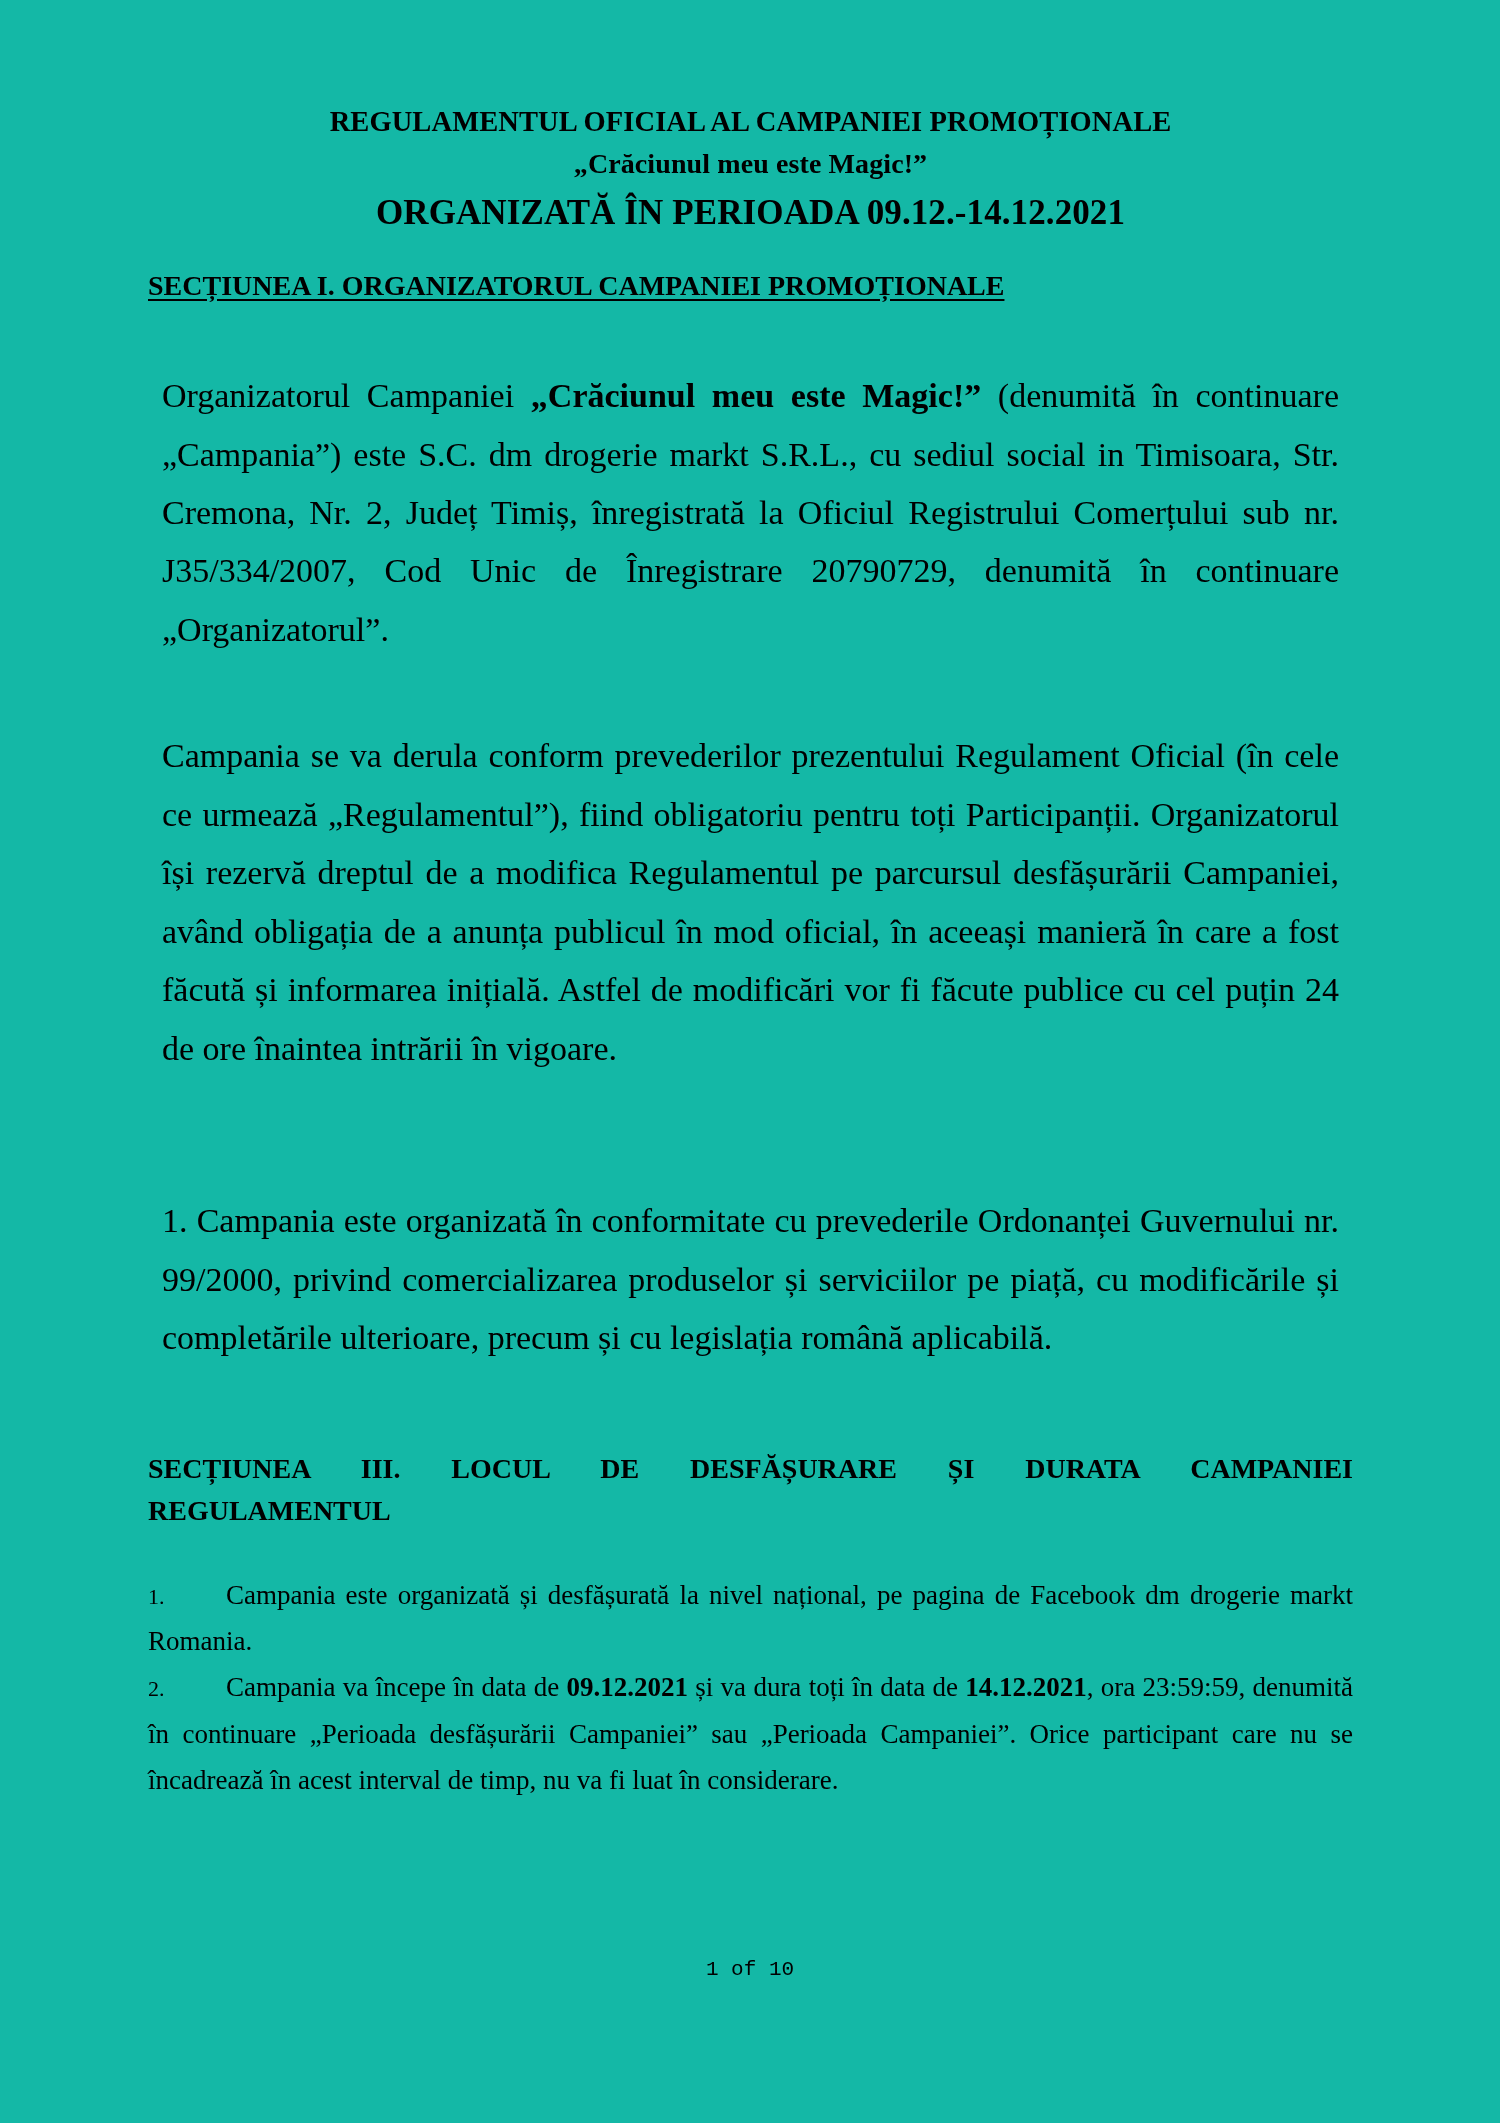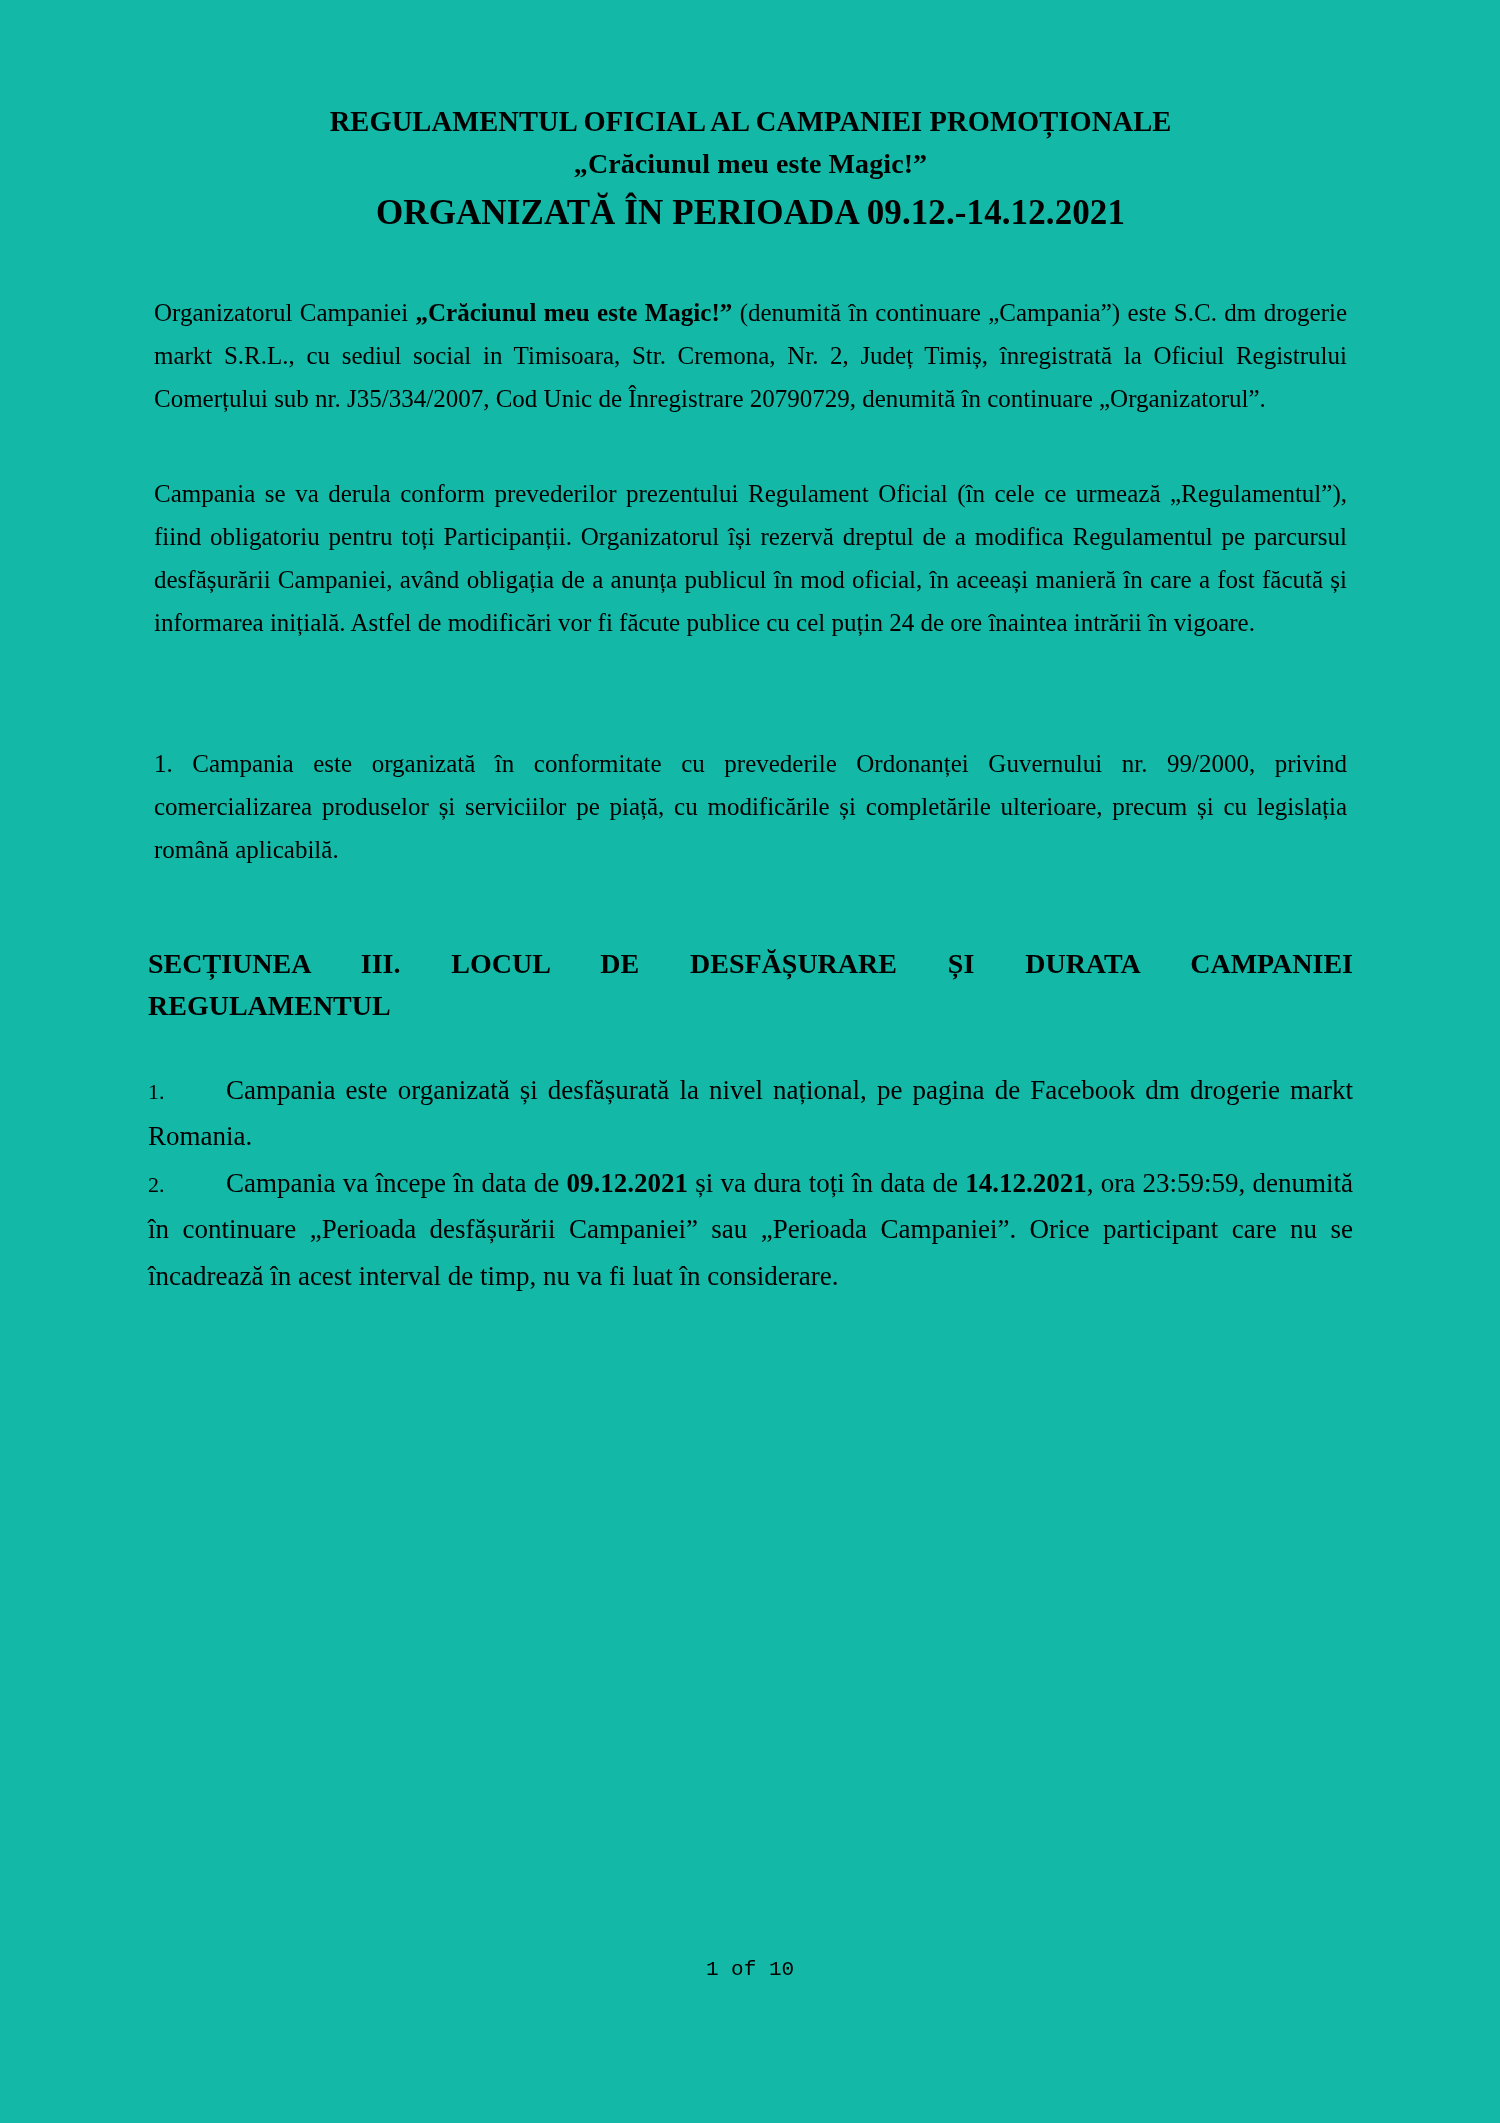--- a/index.html
+++ b/index.html
@@ -48,25 +48,25 @@
   }
   .section-heading.two-line .ul-line {
     display: block;
     text-underline-offset: 4px;
   }
   .section-heading.two-line .ul-line.row1 {
     text-align: justify;
     text-align-last: justify;
   }
   p.para {
-    font-size: 25px;
+    font-size: 34px;
     line-height: 1.72;
     text-align: justify;
     text-align-last: left;
-    margin: 6px;
+    margin: 14px;
     hyphens: none;
     font-family: Liberation Serif, serif;
   }
   .gap-lg { height: 46px; }
   .gap-md { height: 40px; }
 
   b, .b { font-weight: bold; }
 
   .list-item {
     font-size: 27px;
@@ -96,20 +96,21 @@
 </head>
 <body>
 
 <div class="page">
   <div class="doc-body">
 
     <div class="title-line t1">REGULAMENTUL OFICIAL AL CAMPANIEI PROMOȚIONALE</div>
     <div class="title-line t2">„Crăciunul meu este Magic!”</div>
     <div class="title-line t3">ORGANIZATĂ ÎN PERIOADA  09.12.-14.12.2021</div>
 
+    <div class="section-heading">SECȚIUNEA I. ORGANIZATORUL CAMPANIEI PROMOȚIONALE</div>
 
     <div class="gap-lg"></div>
 
     <p class="para"><span>Organizatorul Campaniei </span><b>„Crăciunul meu este Magic!”</b><span> (denumită în continuare „Campania”) este S.C. dm drogerie markt S.R.L., cu sediul social in Timisoara, Str. Cremona, Nr. 2, Județ Timiș, înregistrată la Oficiul Registrului Comerțului sub nr. J35/334/2007, Cod Unic de Înregistrare 20790729, denumită în continuare „Organizatorul”.</span></p>
 
     <div class="gap-md"></div>
 
     <p class="para">Campania se va derula conform prevederilor prezentului Regulament Oficial (în cele ce urmează „Regulamentul”), fiind obligatoriu pentru toți Participanții. Organizatorul își rezervă dreptul de a modifica Regulamentul pe parcursul desfășurării Campaniei, având obligația de a  anunța publicul în mod oficial, în aceeași manieră în care a fost făcută și informarea inițială. Astfel de modificări vor fi făcute publice cu cel puțin 24 de ore înaintea intrării în vigoare.</p>
 
     <div class="gap-md"></div>

